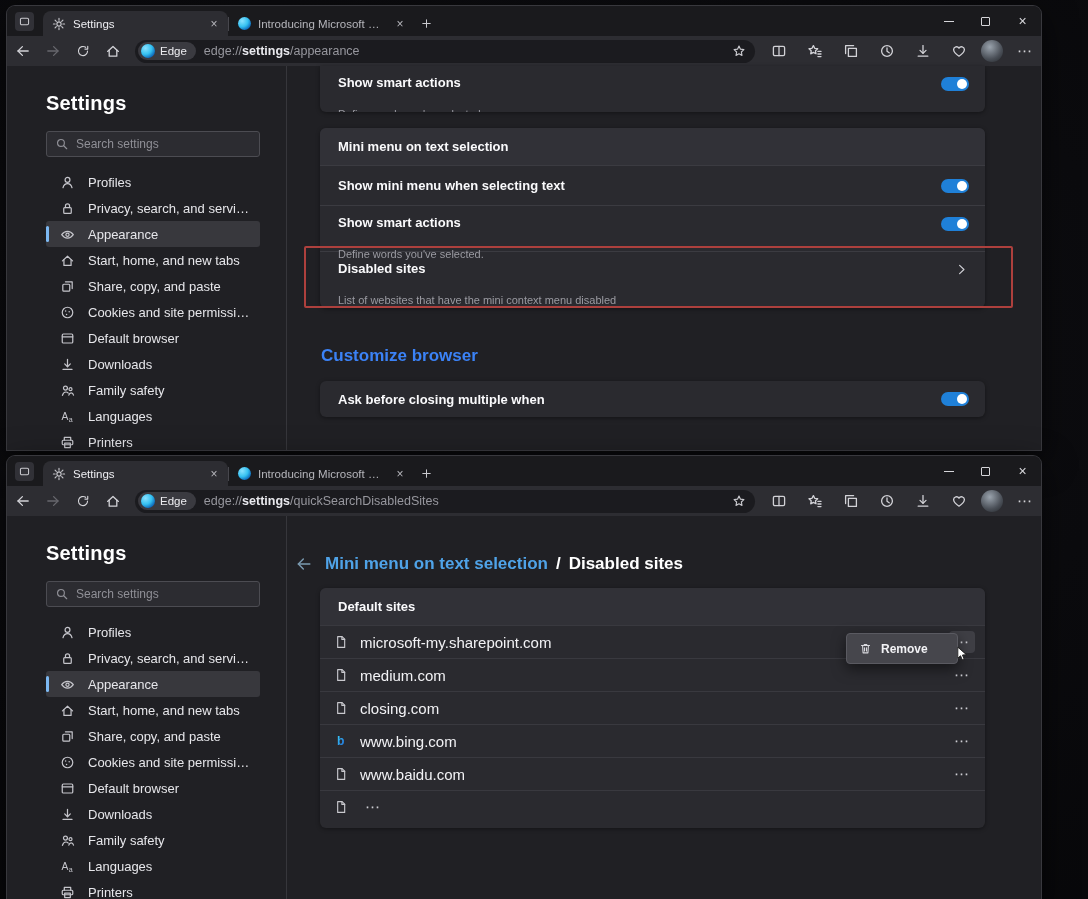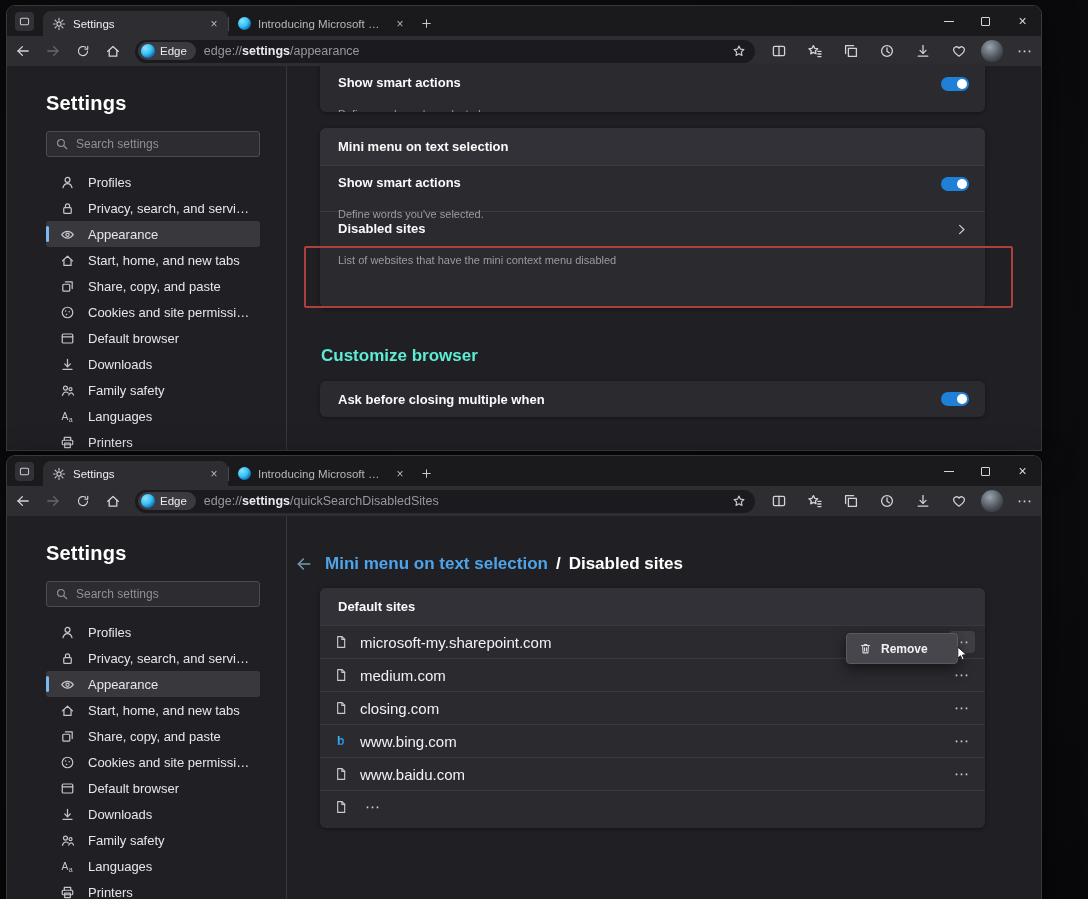--- a/index.html
+++ b/index.html
@@ -73,21 +73,21 @@
   .set-row.bordered { border-top:1px solid #3b3b41; }
   .set-row.centered { align-items:center; }
   .set-row.with-sub { align-items:flex-start; padding-top:9px; }
   .rt-title { font-size:13px; font-weight:700; color:#fafafc; }
   .rt-sub { font-size:11px; color:#9b9ba2; margin-top:18px; }
   .toggle { width:28px; height:14px; border-radius:8px; background:var(--toggle-on,#1f80d8); position:relative; flex:0 0 auto; }
   .with-sub .toggle { margin-top:2px; }
   .toggle .knob { position:absolute; top:2px; right:2px; width:10px; height:10px; border-radius:50%; background:#fff; }
   .chev { color:#cfcfd4; margin-top:1px; }
 
-  .section-heading { position:absolute; left:34px; font-size:17px; font-weight:700; color:#5eead4; }
+  .section-heading { position:absolute; left:34px; font-size:17px; font-weight:700; color:#3b82f6; }
   .annotation-rect { position:absolute; left:17px; width:709px; height:62px; border:2px solid var(--annotation-red,#ad403d);
                      border-radius:2px; z-index:6; pointer-events:none; }
 
   
   .breadcrumb { position:absolute; left:8px; top:38px; display:flex; align-items:center; gap:12px; }
   .bc-back { color:#7a9ab0; display:flex; }
   .bc-text { font-size:17px; font-weight:600; color:#fff; display:flex; gap:8px; align-items:baseline; }
   .bc-link { color:var(--link-blue,#4fa3e8); }
   .site-row { height:33px; display:flex; align-items:center; gap:12px; padding:0 10px 0 14px; border-top:1px solid #39393f; }
   .site-icon { color:#c9c9ce; flex:0 0 auto; display:flex; }
@@ -438,20 +438,26 @@
               <div class="rt-sub">Define words you've selected.</div>
             </div>
             <div class="toggle">
                 <div class="knob"></div>
               </div>
           </div>
         </div>
 
         <div class="card" style="top:62px;height:180px">
           <div class="card-header">Mini menu on text selection</div>
+          <div class="set-row centered bordered" style="height:40px">
+            <div class="rt-title">Show mini menu when selecting text</div>
+            <div class="toggle">
+                <div class="knob"></div>
+              </div>
+          </div>
           <div class="set-row with-sub bordered" style="height:46px">
             <div>
               <div class="rt-title">Show smart actions</div>
               <div class="rt-sub">Define words you've selected.</div>
             </div>
             <div class="toggle">
                 <div class="knob"></div>
               </div>
           </div>
           <div class="set-row with-sub bordered" style="height:56px">

